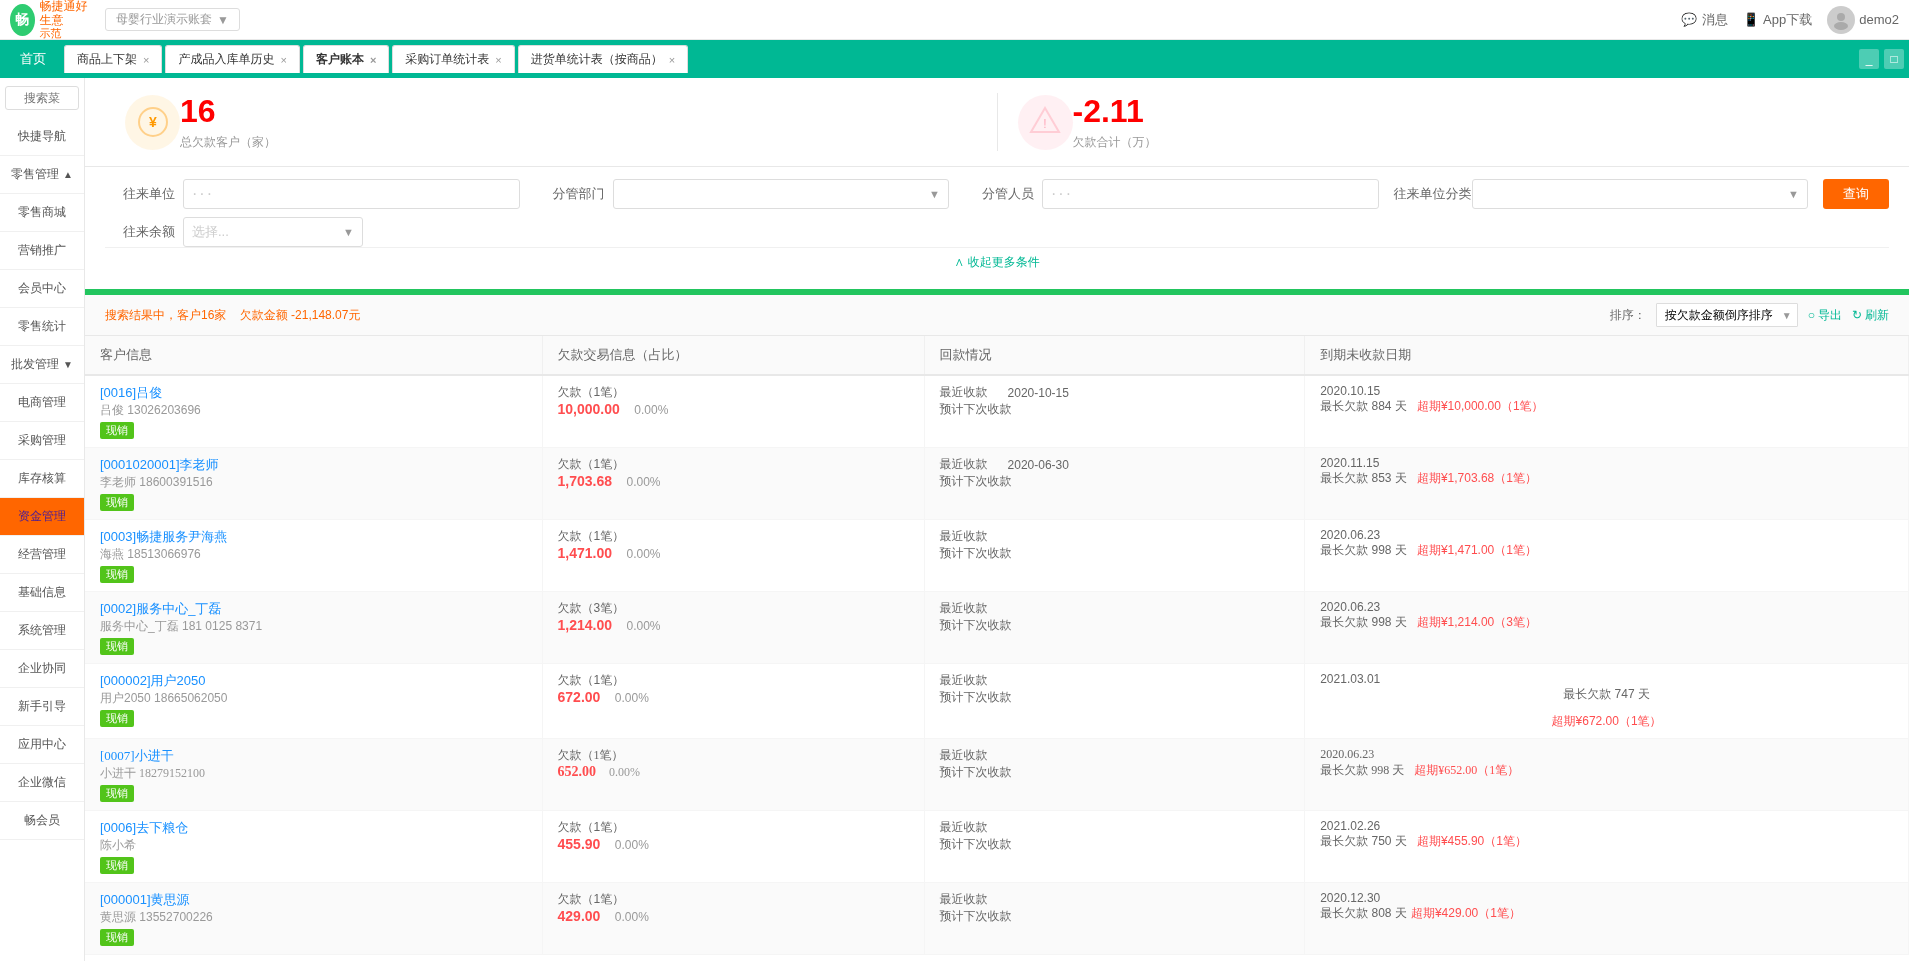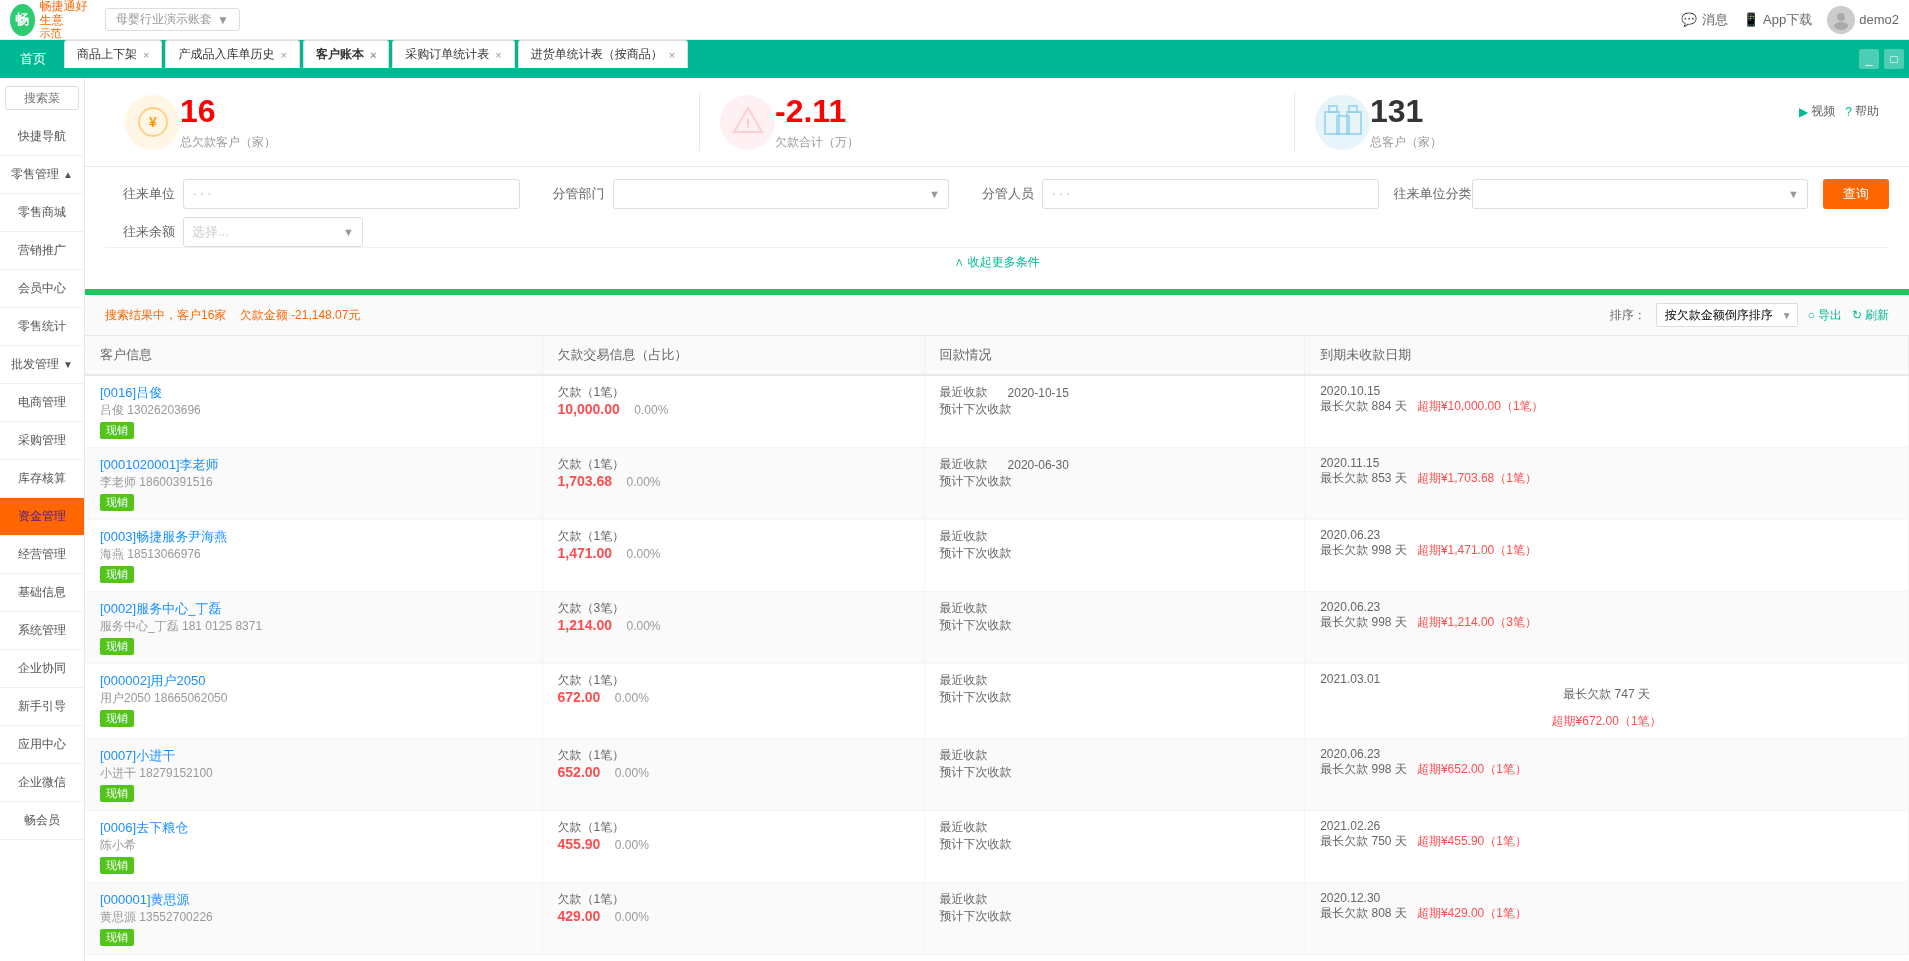--- a/index.html
+++ b/index.html
@@ -13,21 +13,21 @@
     }
     .logo-area { display: flex; align-items: center; width: 85px; min-width: 85px; }
     .logo-icon { width: 32px; height: 32px; background: #2ecc71; border-radius: 50%; display: flex; align-items: center; justify-content: center; color: white; font-size: 14px; font-weight: bold; margin-right: 5px; }
     .app-name { font-size: 12px; color: #ff6600; line-height: 1.2; }
     .top-right { margin-left: auto; display: flex; align-items: center; gap: 15px; }
     .top-btn { display: flex; align-items: center; gap: 4px; font-size: 13px; color: #666; cursor: pointer; }
     .avatar { width: 28px; height: 28px; border-radius: 50%; background: #ccc; overflow: hidden; display: flex; align-items: center; justify-content: center; }
 
     
     .tab-bar {
-      display: flex; background: #00b894; height: 38px;
+      display: flex; align-items: center; background: #00b894; height: 38px;
       padding: 0 5px; overflow: hidden;
     }
     .tab-home { padding: 0 15px; color: white; font-size: 13px; cursor: pointer; height: 100%; display: flex; align-items: center; }
     .tab-item {
       display: flex; align-items: center; height: 28px; padding: 0 12px;
       background: #fff; color: #333; border-radius: 3px 3px 0 0;
       margin-left: 3px; font-size: 12px; cursor: pointer; white-space: nowrap;
       border: 1px solid #ddd; border-bottom: none;
     }
     .tab-item.active { background: #fff; color: #333; font-weight: bold; }
@@ -277,45 +277,20 @@
           <svg width="36" height="36" viewBox="0 0 36 36">
             <polygon points="18,4 32,28 4,28" fill="none" stroke="#ffb6c1" stroke-width="2" opacity="0.6"></polygon>
             <text x="18" y="24" text-anchor="middle" font-size="12" fill="#ffaabb">!</text>
           </svg>
         </div>
         <div class="stat-info">
           <div class="stat-value red">-2.11</div>
           <div class="stat-label">欠款合计（万）</div>
         </div>
       </div>
-      <div class="stat-card" style="position:relative;">
-        <div class="icon-circle-blue">
-          <svg width="40" height="36" viewBox="0 0 40 36">
-            <rect x="2" y="8" width="14" height="22" fill="none" stroke="#87ceeb" stroke-width="2" opacity="0.7"></rect>
-            <rect x="24" y="8" width="14" height="22" fill="none" stroke="#87ceeb" stroke-width="2" opacity="0.7"></rect>
-            <rect x="14" y="12" width="12" height="18" fill="none" stroke="#87ceeb" stroke-width="2" opacity="0.7"></rect>
-            <rect x="6" y="2" width="8" height="6" fill="none" stroke="#87ceeb" stroke-width="2" opacity="0.7"></rect>
-            <rect x="26" y="2" width="8" height="6" fill="none" stroke="#87ceeb" stroke-width="2" opacity="0.7"></rect>
-          </svg>
-        </div>
-        <div class="stat-info">
-          <div class="stat-value dark">131</div>
-          <div class="stat-label">总客户（家）</div>
-        </div>
-        <div class="stat-top-right" style="position:absolute;top:10px;right:10px;">
-          <div style="display:flex;align-items:center;gap:3px;cursor:pointer;">
-            <span style="color:#00b894;">▶</span>
-            <span>视频</span>
-          </div>
-          <div style="display:flex;align-items:center;gap:3px;cursor:pointer;">
-            <span style="color:#00b894;">?</span>
-            <span>帮助</span>
-          </div>
-        </div>
-      </div>
     </div>
 
     <div class="filter-area">
       <div class="filter-row">
         <div class="filter-item">
           <div class="filter-label">往来单位</div>
           <div class="filter-input">
             <span class="dots">···</span>
           </div>
         </div>
@@ -537,21 +512,21 @@
       <div class="normal-text">预计下次收款</div>
     </td>
     <td>
       <div class="date-text">2021.03.01</div>
       <div style="display:flex;gap:10px;align-items:center;flex-wrap:wrap;flex-direction:column;">
         <span class="normal-text">最长欠款 747 天</span>
         <span class="overdue-text">超期¥672.00（1笔）</span>
       </div>
     </td>
   </tr>
-            <tr style="background: rgb(250, 250, 250);">
+            <tr style="background: rgb(250, 250, 250); font-family: Liberation Serif, serif;">
     <td>
       <div>
         <span class="customer-name">[0007]小进干</span>
       </div>
       <div class="customer-phone">小进干  18279152100</div>
       <div><span class="tag-green">现销</span></div>
     </td>
     <td>
       <div class="debt-count">欠款（1笔）</div>
       <div>
@@ -624,21 +599,21 @@
     </td>
     <td>
       <div style="display:flex;gap:20px;align-items:center;">
         <span class="normal-text">最近收款</span>
         <span class="date-text"></span>
       </div>
       <div class="normal-text">预计下次收款</div>
     </td>
     <td>
       <div class="date-text">2020.12.30</div>
-      <div style="display:flex;gap:10px;align-items:center;flex-wrap:wrap;">
+      <div style="display:flex;gap:4px;align-items:center;flex-wrap:wrap;">
         <span class="normal-text">最长欠款 808 天</span>
         <span class="overdue-text">超期¥429.00（1笔）</span>
       </div>
     </td>
   </tr>
           </tbody>
       </table>
     </div>
   </div>
 </div>

